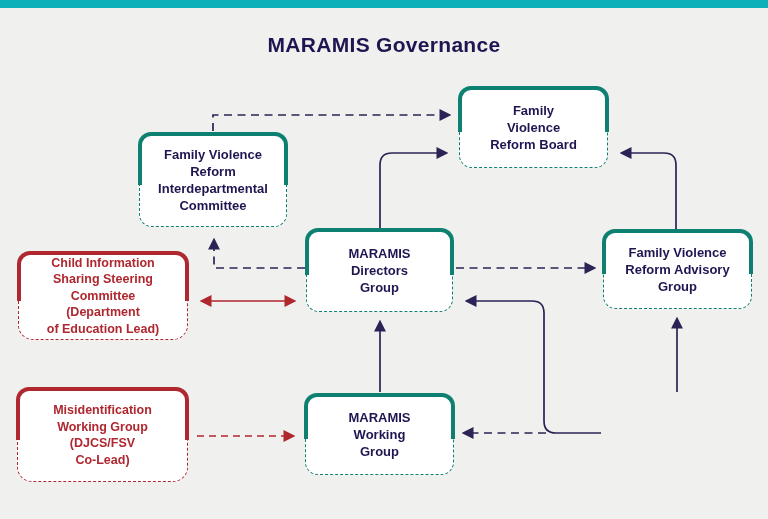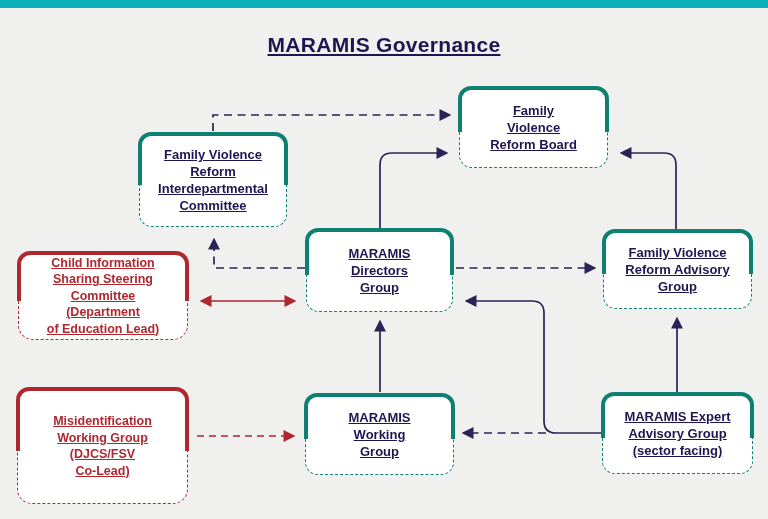--- a/index.html
+++ b/index.html
@@ -12,31 +12,30 @@
     --box_bg:#ffffff;
   }
   *{margin:0;padding:0;box-sizing:border-box;}
   html,body{width:768px;height:519px;overflow:hidden;}
   body{font-family:"Liberation Sans","DejaVu Sans",sans-serif;background:var(--background);}
   .stage{position:relative;width:768px;height:519px;background:var(--background);}
   .topbar{position:absolute;left:0;top:0;width:768px;height:8px;background:var(--accent_bar);}
   .title{
     position:absolute;left:0;right:0;top:33px;
     text-align:center;font-size:21px;font-weight:800;
-    color:var(--navy_text);letter-spacing:.3px;text-decoration:underline;
+    color:var(--navy_text);letter-spacing:.3px;
   }
   .edges{position:absolute;left:0;top:0;width:768px;height:519px;pointer-events:none;}
   .node{
     position:absolute;background:var(--box_bg);
     border:1.6px dashed var(--c);border-radius:13px;
     display:flex;align-items:center;justify-content:center;
     text-align:center;color:var(--tc);
     font-size:13px;font-weight:bold;line-height:1.32;
     padding:4px 16px;
-    text-decoration:underline;
   }
   .node::before{
     content:"";position:absolute;top:-2px;left:-2px;right:-2px;height:53%;
     border:4.5px solid var(--c);border-bottom:none;
     border-radius:13px 13px 0 0;pointer-events:none;
   }
   .node.teal{--c:var(--teal);--tc:var(--navy_text);}
   .node.red{--c:var(--red);--tc:var(--red);}
   .node .lbl{white-space:pre-line;}
   .node.small{font-size:12.5px;border-radius:15px;}
@@ -102,32 +101,27 @@
 Directors
 Group</span>
   </div>
 
   <div class="node teal" style="left:603px;top:230px;width:149px;height:79px;">
     <span class="lbl">Family Violence
 Reform Advisory
 Group</span>
   </div>
 
-  <div class="node red small" style="left:17px;top:388px;width:171px;height:116px;">
+  <div class="node red small" style="left:17px;top:388px;width:171px;height:94px;">
     <span class="lbl">Misidentification
 Working Group
 (DJCS/FSV
 Co-Lead)</span>
   </div>
 
   <div class="node teal" style="left:305px;top:394px;width:149px;height:81px;">
     <span class="lbl">MARAMIS
 Working
 Group</span>
   </div>
 
-  <div class="node teal" style="left:602px;top:393px;width:151px;height:81px;">
-    <span class="lbl">MARAMIS Expert
-Advisory Group
-(sector facing)</span>
-  </div>
 
 </div>
 
 </body></html>

